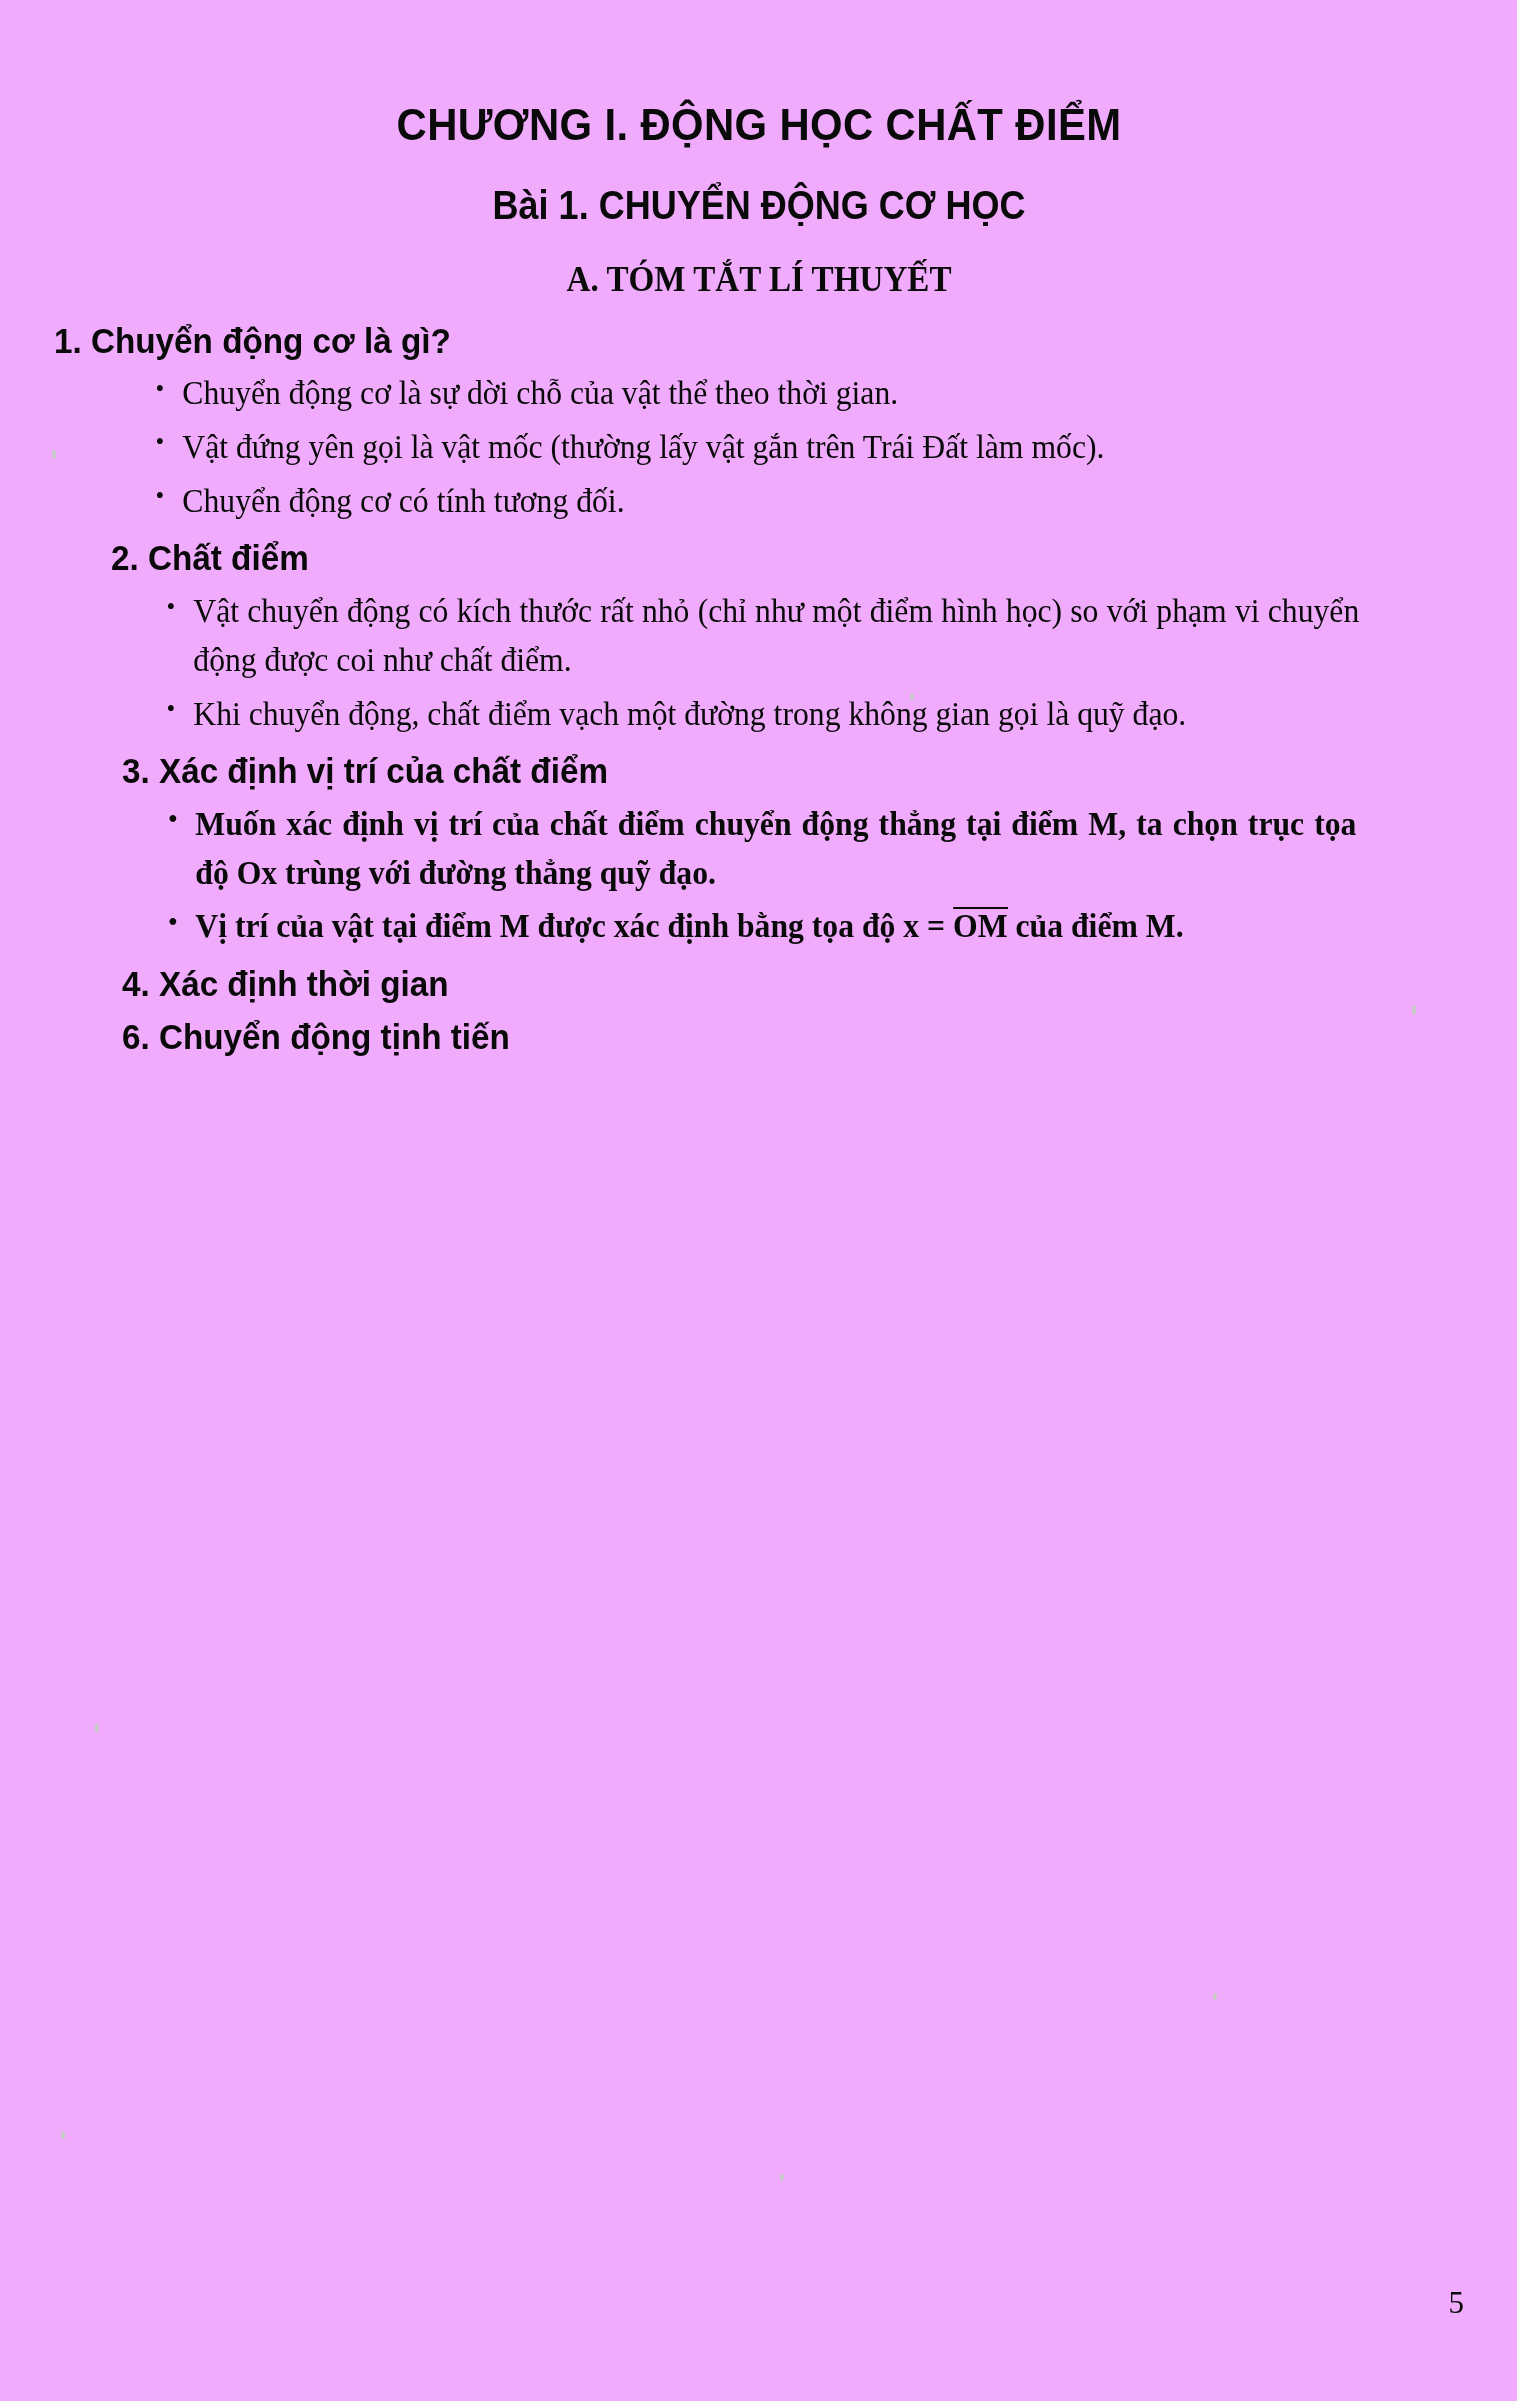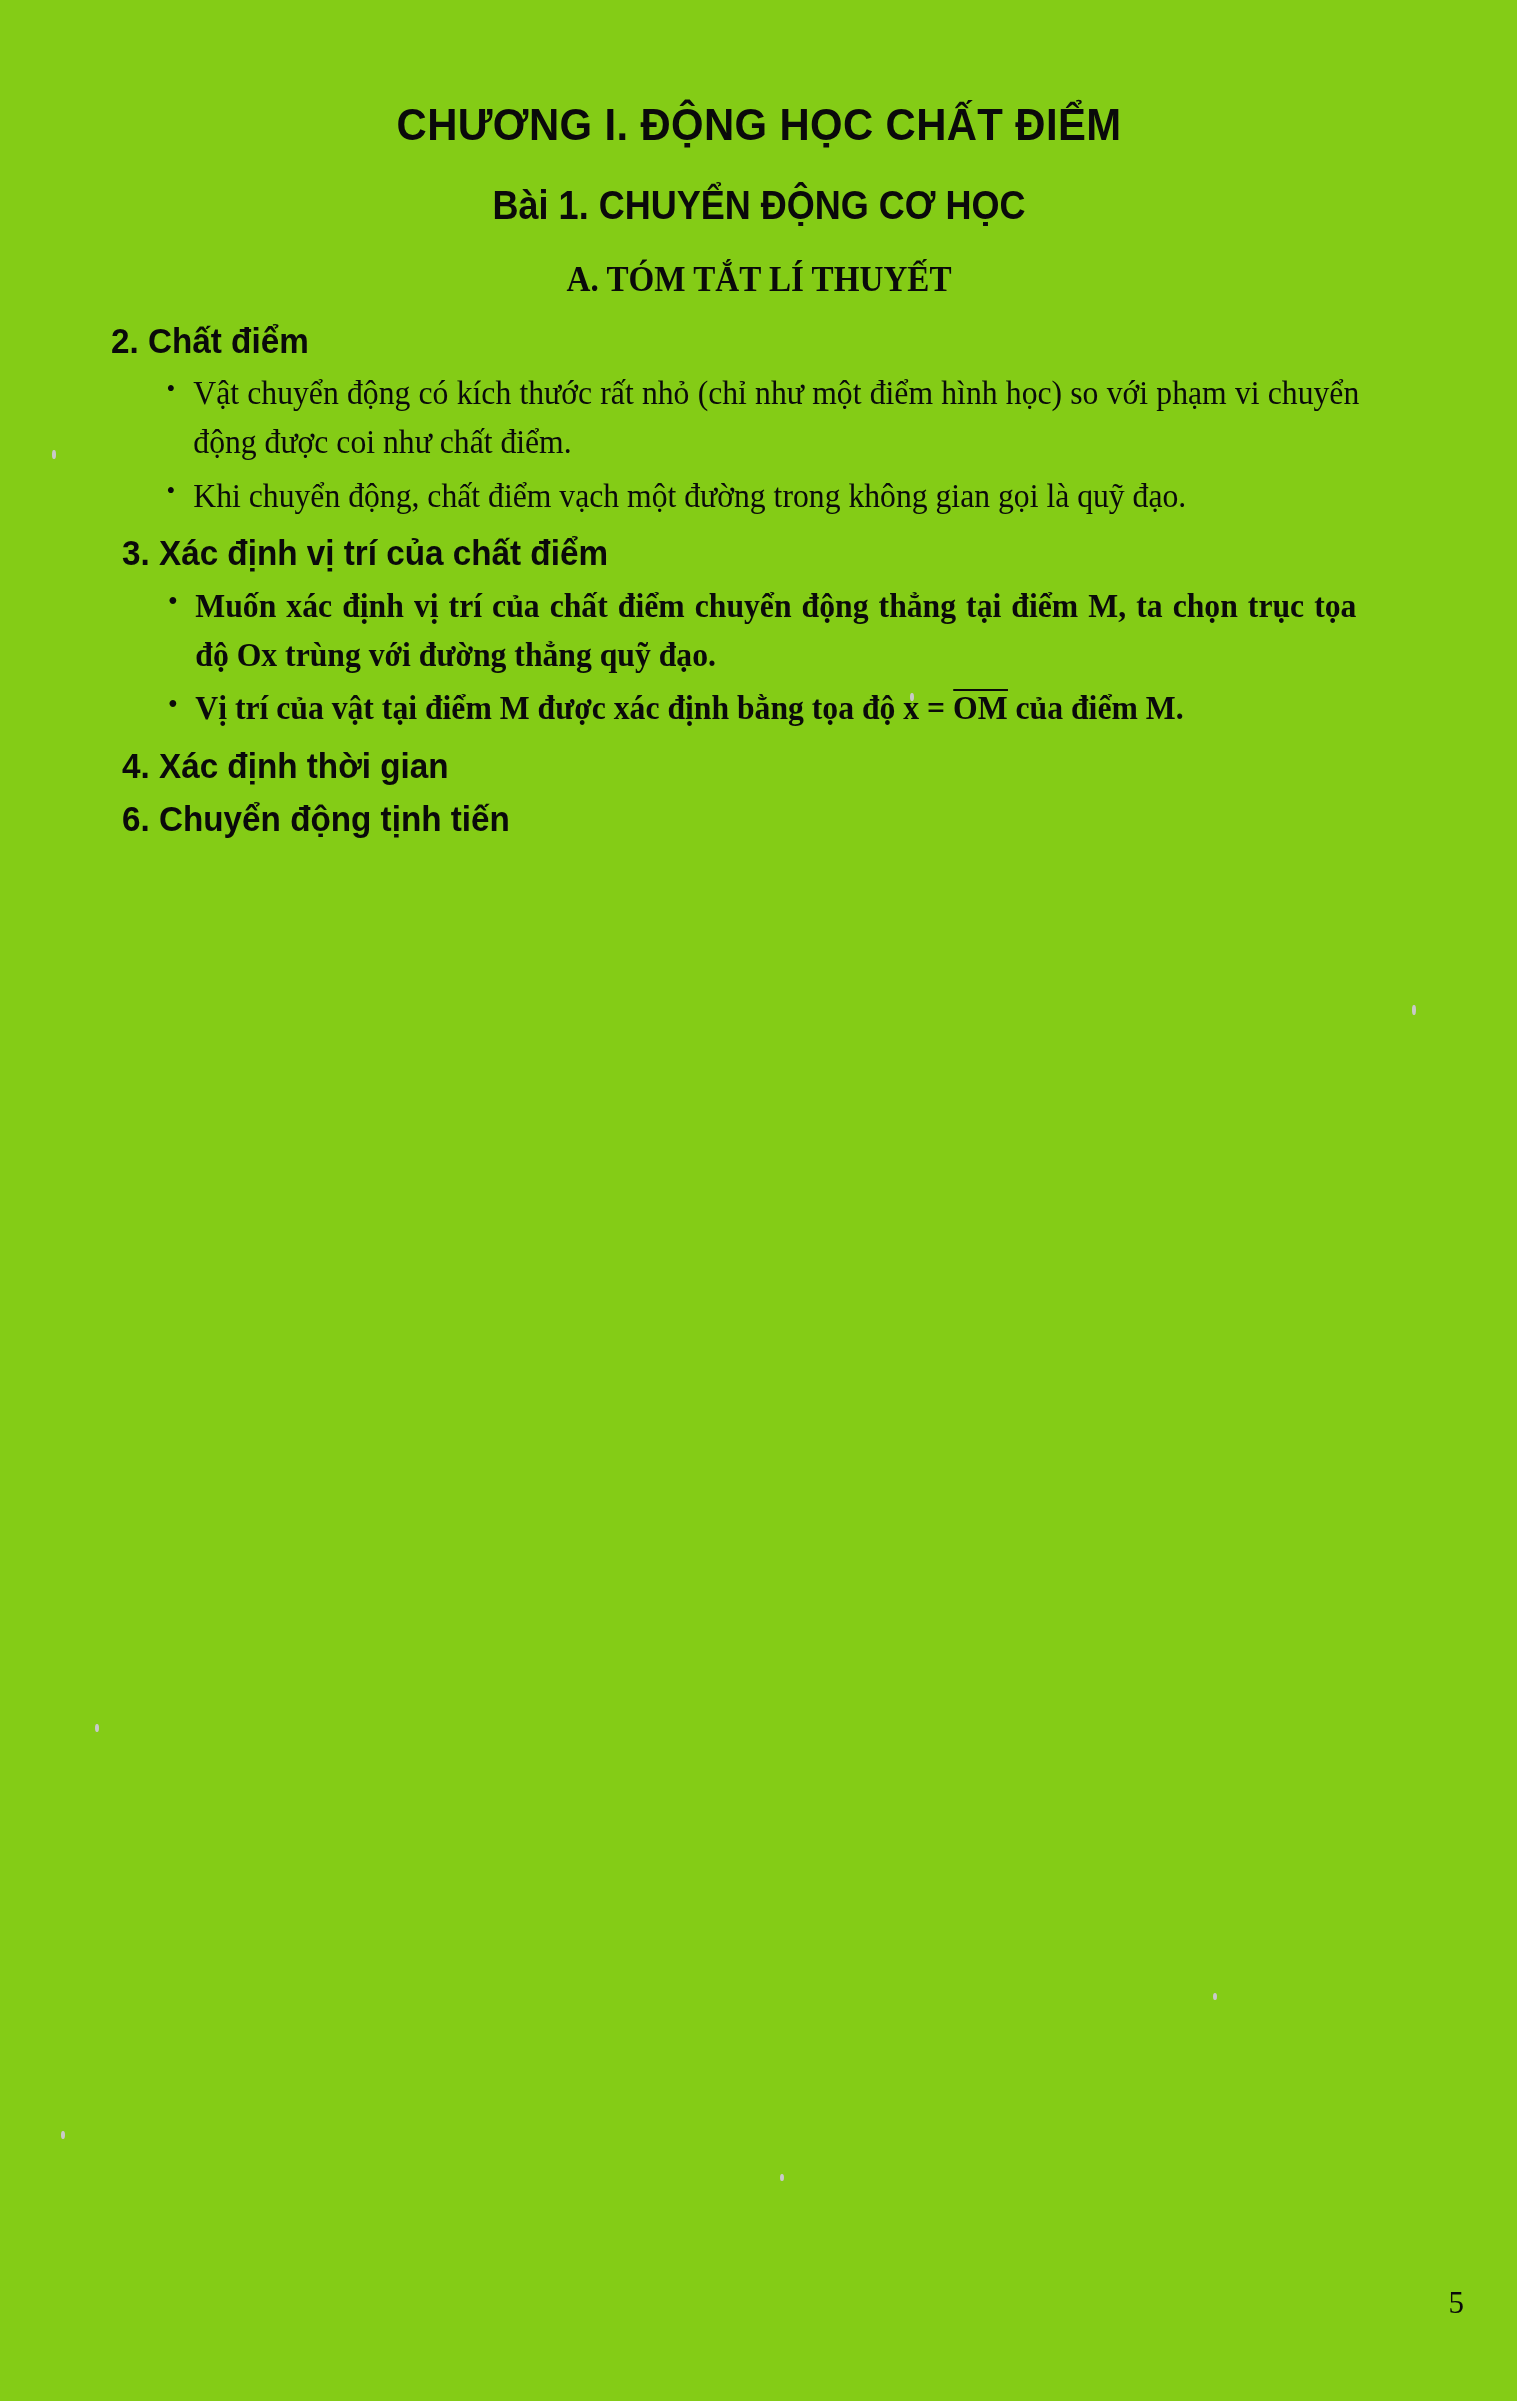--- a/index.html
+++ b/index.html
@@ -13,21 +13,21 @@
     position: relative;
     font-family: "Liberation Serif", "DejaVu Serif", serif;
     color: #0a0a0a;
     overflow: hidden;
   }
 
   .page {
     position: relative;
     width: 1518px;
     height: 2401px;
-    background: #84cc16;
+    background: #f0abfc;
     box-sizing: border-box;
     padding: 0;
   }
 
   
   .title-block {
     width: 100%;
     text-align: center;
     padding-top: 102px;
   }
@@ -151,20 +151,28 @@
 <div class="page">
 
   <div class="title-block">
     <div class="chapter-title">CHƯƠNG I. ĐỘNG HỌC CHẤT ĐIỂM</div>
     <div class="lesson-title">Bài 1. CHUYỂN ĐỘNG CƠ HỌC</div>
     <div class="part-title">A. TÓM TẮT LÍ THUYẾT</div>
   </div>
 
   <div class="content">
 
+    <div class="section">
+      <div class="sec-heading">1. Chuyển động cơ là gì?</div>
+      <ul class="bullets lvl-a">
+        <li>Chuyển động cơ là sự dời chỗ của vật thể theo thời gian.</li>
+        <li>Vật đứng yên gọi là vật mốc (thường lấy vật gắn trên Trái Đất làm mốc).</li>
+        <li>Chuyển động cơ có tính tương đối.</li>
+      </ul>
+    </div>
 
     <div class="section">
       <div class="sec-heading indent-1">2. Chất điểm</div>
       <ul class="bullets lvl-b">
         <li>Vật chuyển động có kích thước rất nhỏ (chỉ như một điểm hình học) so với phạm vi chuyển động được coi như chất điểm.</li>
         <li>Khi chuyển động, chất điểm vạch một đường trong không gian gọi là quỹ đạo.</li>
       </ul>
     </div>
 
     <div class="section">

